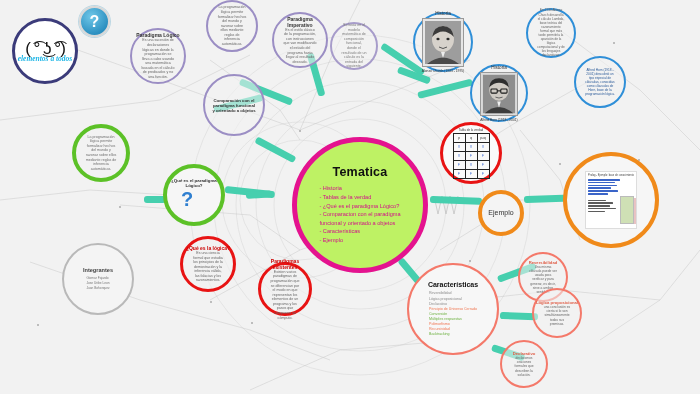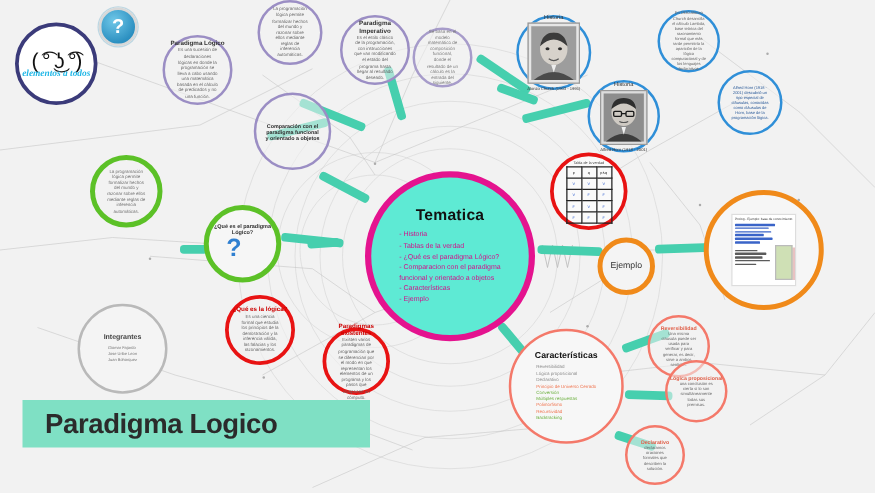--- a/index.html
+++ b/index.html
@@ -22,21 +22,21 @@
   .c-blue{border:2px solid #2f8fd8;}
   .c-green{border:4px solid #5cc127;}
   .c-red{border:3px solid #e81313;}
   .c-orange{border:4px solid #f08a1a;}
   .c-magenta{border:5px solid #e4138f;}
   .c-salmon{border:2px solid #f4796a;}
   .c-grey{border:2px solid #b9b9b9;}
   .c-navy{border:3px solid #3b3b7a;}
 
   
-  #tematica{left:292px;top:137px;width:136px;height:136px;background:#5eead4;}
+  #tematica{left:292px;top:137px;width:136px;height:136px;background:#bef264;}
   #tematica .ttl{font-size:12.5px;color:#111;margin-bottom:5px;letter-spacing:.2px;}
   #tematica ul{list-style:none;margin:0;padding:0 6px;text-align:left;}
   #tematica li{font-size:5.6px;color:#d1108a;line-height:1.55;white-space:nowrap;}
 
   
   .spoke{position:absolute;background:#46cfae;border-radius:3px;transform-origin:0 50%;}
 
   
   #title-banner{position:absolute;left:18px;top:320px;width:278px;height:38px;
        background:#7fe0c4;display:flex;align-items:center;}
@@ -386,17 +386,14 @@
   <div class="node c-salmon micro" style="left:532px;top:288px;width:50px;height:50px;">
     <div class="tiny-ttl" style="color:#e0604a;font-size:4.2px;">Lógica proposicional</div>
     <div class="tiny-bd" style="font-size:3.3px;">una conclusión es cierta si lo son simultáneamente todas sus premisas.</div>
   </div>
 
   <div class="node c-salmon micro" style="left:500px;top:340px;width:48px;height:48px;">
     <div class="tiny-ttl" style="color:#e0604a;font-size:4.2px;">Declarativo</div>
     <div class="tiny-bd" style="font-size:3.3px;">declaramos oraciones formales que describen la solución.</div>
   </div>
 
-  <div id="title-banner">
-    <span>Paradigma Logico</span>
-  </div>
 
 </div>
 
 </body></html>

